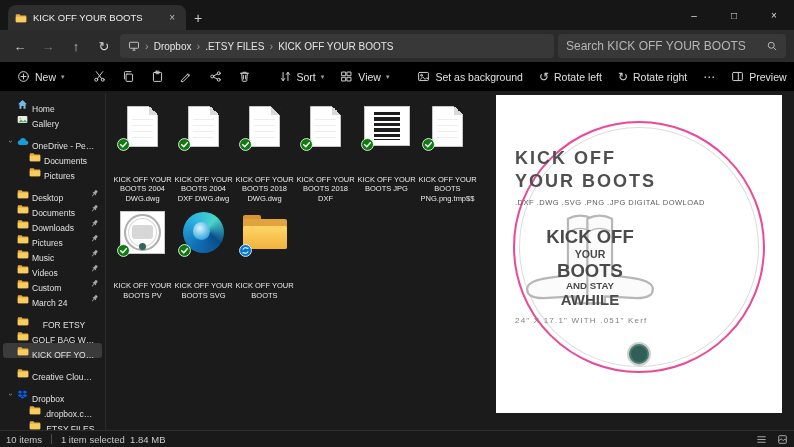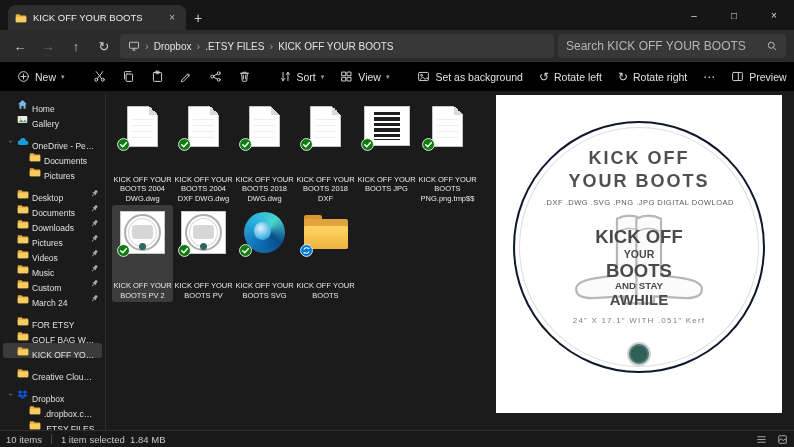--- a/index.html
+++ b/index.html
@@ -70,21 +70,21 @@
 .edge-icon{position:relative;width:41px;height:41px;border-radius:50%;background:conic-gradient(from 130deg at 55% 45%,#0a4e8c,#1273b8,#2bb3e0,#49d6c9,#0a4e8c);}
 .edge-core{position:absolute;left:24%;top:26%;width:42%;height:42%;border-radius:50%;background:radial-gradient(circle at 40% 35%,#d9f4fd,#35a7dd 75%);}
 .big-folder{position:relative;width:48px;height:40px;}
 .bf-tab{position:absolute;left:2px;top:3px;width:18px;height:8px;background:#d9952f;border-radius:2px 2px 0 0;}
 .bf-back{position:absolute;left:2px;top:7px;right:2px;bottom:3px;background:#e0a33e;border-radius:2px;}
 .bf-front{position:absolute;left:2px;right:2px;bottom:3px;height:23px;background:linear-gradient(#ffd566,#f0b23e);border-radius:2px 2px 2.5px 2.5px;}
 
 
 .preview-pane{width:310px;padding:2px 12px 0 12px;}
 .preview-image{width:286px;height:318px;background:#fff;position:relative;display:flex;justify-content:center;}
-.design-circle{position:relative;width:252px;height:252px;margin-top:26px;border-radius:50%;border:2px solid #0f172a;box-shadow:inset 0 0 0 4px #fff,inset 0 0 0 5px #dcdcdc;display:flex;flex-direction:column;align-items:center;padding-top:24px;}
+.design-circle{position:relative;width:252px;height:252px;margin-top:26px;border-radius:50%;border:2px solid #ec4899;box-shadow:inset 0 0 0 4px #fff,inset 0 0 0 5px #dcdcdc;display:flex;flex-direction:column;padding-top:24px;}
 .design-title{font-size:18px;letter-spacing:2px;color:#4f4f4f;font-weight:600;line-height:1.25;}
 .design-formats{margin-top:6px;font-size:7.5px;letter-spacing:0.5px;color:#5a5a5a;}
 .boots-svg{margin-top:1px;}
 .design-size{margin-top:0px;font-size:8px;letter-spacing:1.2px;color:#7f7f7f;}
 .design-badge{position:absolute;bottom:5px;left:50%;margin-left:-12px;width:24px;height:24px;border-radius:50%;background:#2f5f57;border:2px solid #cfcfcf;box-shadow:inset 0 0 0 2px #4b7d72;}
 
 
 .statusbar{position:absolute;left:0;right:0;bottom:0;height:17px;background:#191919;border-top:1px solid #2e2e2e;display:flex;align-items:center;padding:0 6px;font-size:9.5px;color:#c9c9c9;}
 .sb-sep{width:1px;height:10px;background:#4a4a4a;margin:0 9px;}
 .status-right{margin-left:auto;display:flex;gap:10px;align-items:center;}
@@ -375,58 +375,58 @@
           </span>
   </div>
         <div class="sb-item" style="padding-left: 3px;">
     <span class="sb-chev"></span>
     <span class="sb-icon">
             <svg viewBox="0 0 16 13" width="12" height="10">
               <path d="M1 2.5 Q1 1.5 2 1.5 h4 l1.5 1.7 H14 q1 0 1 1 V11 q0 1 -1 1 H2 q-1 0 -1 -1 Z" fill="#e8aa3c"></path>
               <path d="M1 4.8 h14 V11 q0 1 -1 1 H2 q-1 0 -1 -1 Z" fill="#f7cd62"></path>
             </svg>
           </span>
+    <span class="sb-label">Music</span>
+    <span class="sb-pin">
+            <svg viewBox="0 0 12 12" width="9" height="9">
+              <g transform="rotate(40 6 6)" fill="#a8a8a8">
+                <rect x="4.2" y="1" width="3.6" height="4.8" rx="1"></rect>
+                <rect x="3.2" y="5.4" width="5.6" height="1.5" rx="0.7"></rect>
+                <rect x="5.5" y="6.9" width="1" height="4"></rect>
+              </g>
+            </svg>
+          </span>
+  </div>
+        <div class="sb-item" style="padding-left: 3px;">
+    <span class="sb-chev"></span>
+    <span class="sb-icon">
+            <svg viewBox="0 0 16 13" width="12" height="10">
+              <path d="M1 2.5 Q1 1.5 2 1.5 h4 l1.5 1.7 H14 q1 0 1 1 V11 q0 1 -1 1 H2 q-1 0 -1 -1 Z" fill="#e8aa3c"></path>
+              <path d="M1 4.8 h14 V11 q0 1 -1 1 H2 q-1 0 -1 -1 Z" fill="#f7cd62"></path>
+            </svg>
+          </span>
     <span class="sb-label">Videos</span>
     <span class="sb-pin">
             <svg viewBox="0 0 12 12" width="9" height="9">
               <g transform="rotate(40 6 6)" fill="#a8a8a8">
                 <rect x="4.2" y="1" width="3.6" height="4.8" rx="1"></rect>
                 <rect x="3.2" y="5.4" width="5.6" height="1.5" rx="0.7"></rect>
                 <rect x="5.5" y="6.9" width="1" height="4"></rect>
               </g>
             </svg>
           </span>
   </div>
         <div class="sb-item" style="padding-left: 3px;">
     <span class="sb-chev"></span>
     <span class="sb-icon">
             <svg viewBox="0 0 16 13" width="12" height="10">
               <path d="M1 2.5 Q1 1.5 2 1.5 h4 l1.5 1.7 H14 q1 0 1 1 V11 q0 1 -1 1 H2 q-1 0 -1 -1 Z" fill="#e8aa3c"></path>
               <path d="M1 4.8 h14 V11 q0 1 -1 1 H2 q-1 0 -1 -1 Z" fill="#f7cd62"></path>
             </svg>
           </span>
-    <span class="sb-label">Music</span>
-    <span class="sb-pin">
-            <svg viewBox="0 0 12 12" width="9" height="9">
-              <g transform="rotate(40 6 6)" fill="#a8a8a8">
-                <rect x="4.2" y="1" width="3.6" height="4.8" rx="1"></rect>
-                <rect x="3.2" y="5.4" width="5.6" height="1.5" rx="0.7"></rect>
-                <rect x="5.5" y="6.9" width="1" height="4"></rect>
-              </g>
-            </svg>
-          </span>
-  </div>
-        <div class="sb-item" style="padding-left: 3px;">
-    <span class="sb-chev"></span>
-    <span class="sb-icon">
-            <svg viewBox="0 0 16 13" width="12" height="10">
-              <path d="M1 2.5 Q1 1.5 2 1.5 h4 l1.5 1.7 H14 q1 0 1 1 V11 q0 1 -1 1 H2 q-1 0 -1 -1 Z" fill="#e8aa3c"></path>
-              <path d="M1 4.8 h14 V11 q0 1 -1 1 H2 q-1 0 -1 -1 Z" fill="#f7cd62"></path>
-            </svg>
-          </span>
     <span class="sb-label">Custom</span>
     <span class="sb-pin">
             <svg viewBox="0 0 12 12" width="9" height="9">
               <g transform="rotate(40 6 6)" fill="#a8a8a8">
                 <rect x="4.2" y="1" width="3.6" height="4.8" rx="1"></rect>
                 <rect x="3.2" y="5.4" width="5.6" height="1.5" rx="0.7"></rect>
                 <rect x="5.5" y="6.9" width="1" height="4"></rect>
               </g>
             </svg>
           </span>
@@ -443,21 +443,21 @@
     <span class="sb-pin">
             <svg viewBox="0 0 12 12" width="9" height="9">
               <g transform="rotate(40 6 6)" fill="#a8a8a8">
                 <rect x="4.2" y="1" width="3.6" height="4.8" rx="1"></rect>
                 <rect x="3.2" y="5.4" width="5.6" height="1.5" rx="0.7"></rect>
                 <rect x="5.5" y="6.9" width="1" height="4"></rect>
               </g>
             </svg>
           </span>
   </div>
-        <div class="sb-item gap" style="padding-left: 3px;">
+        <div class="sb-item gap" style="padding-left: 3px; text-align: center;">
     <span class="sb-chev"></span>
     <span class="sb-icon">
             <svg viewBox="0 0 16 13" width="12" height="10">
               <path d="M1 2.5 Q1 1.5 2 1.5 h4 l1.5 1.7 H14 q1 0 1 1 V11 q0 1 -1 1 H2 q-1 0 -1 -1 Z" fill="#e8aa3c"></path>
               <path d="M1 4.8 h14 V11 q0 1 -1 1 H2 q-1 0 -1 -1 Z" fill="#f7cd62"></path>
             </svg>
           </span>
     <span class="sb-label">FOR ETSY</span>
     <span class="sb-pin"></span>
   </div>
@@ -603,33 +603,20 @@
               <div class="doc-page">
                 <span class="doc-fold"></span>
                 <span class="doc-lines"></span>
               </div>
       <span class="badge"><svg viewBox="0 0 14 14" width="13" height="13">
                   <circle cx="7" cy="7" r="6.4" fill="#0f7b0f" stroke="#fff" stroke-width="0.9"></circle>
                   <path d="M4 7.2 L6.2 9.4 L10 5" stroke="#fff" stroke-width="1.6" fill="none" stroke-linecap="round"></path>
                 </svg></span>
     </div>
     <div class="file-label">KICK OFF YOUR BOOTS PNG.png.tmp$$</div>
-  </div>
-          <div class="file-tile selected">
-    <div class="file-icon-wrap">
-              <div class="thumb-circle">
-                <div class="tc-ring"></div>
-                <div class="tc-dot"></div>
-              </div>
-      <span class="badge"><svg viewBox="0 0 14 14" width="13" height="13">
-                  <circle cx="7" cy="7" r="6.4" fill="#0f7b0f" stroke="#fff" stroke-width="0.9"></circle>
-                  <path d="M4 7.2 L6.2 9.4 L10 5" stroke="#fff" stroke-width="1.6" fill="none" stroke-linecap="round"></path>
-                </svg></span>
-    </div>
-    <div class="file-label">KICK OFF YOUR BOOTS PV 2</div>
   </div>
           <div class="file-tile">
     <div class="file-icon-wrap">
               <div class="thumb-circle">
                 <div class="tc-ring"></div>
                 <div class="tc-dot"></div>
               </div>
       <span class="badge"><svg viewBox="0 0 14 14" width="13" height="13">
                   <circle cx="7" cy="7" r="6.4" fill="#0f7b0f" stroke="#fff" stroke-width="0.9"></circle>
                   <path d="M4 7.2 L6.2 9.4 L10 5" stroke="#fff" stroke-width="1.6" fill="none" stroke-linecap="round"></path>

